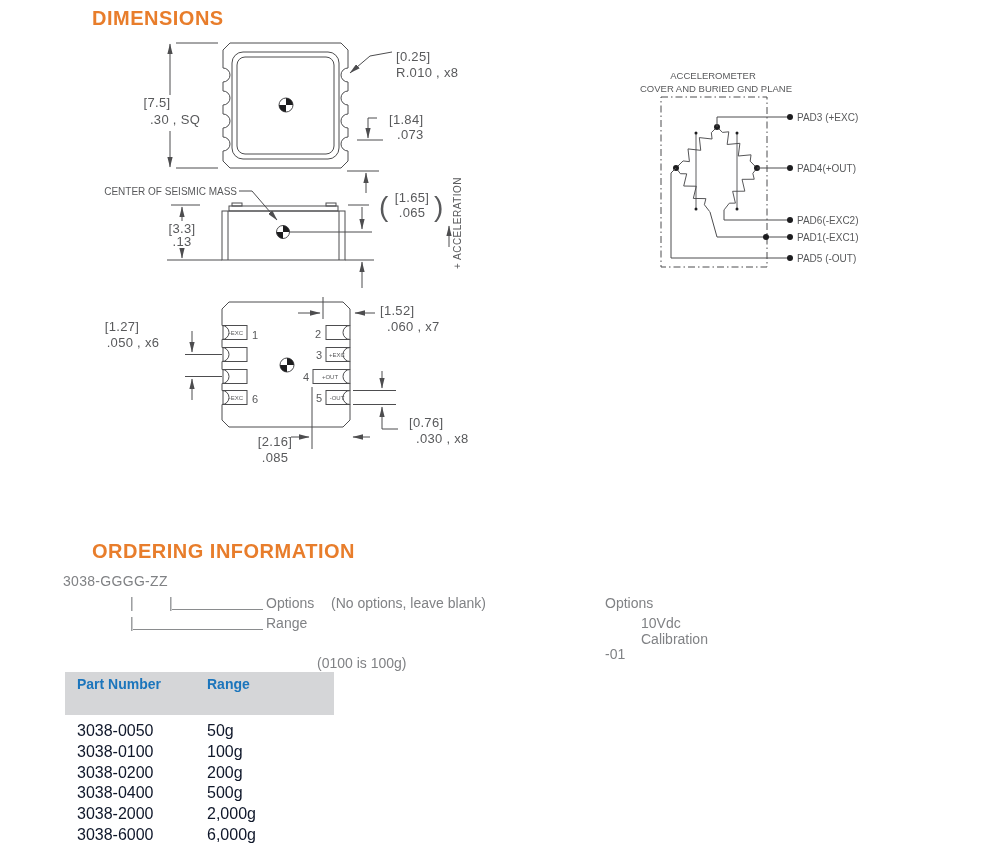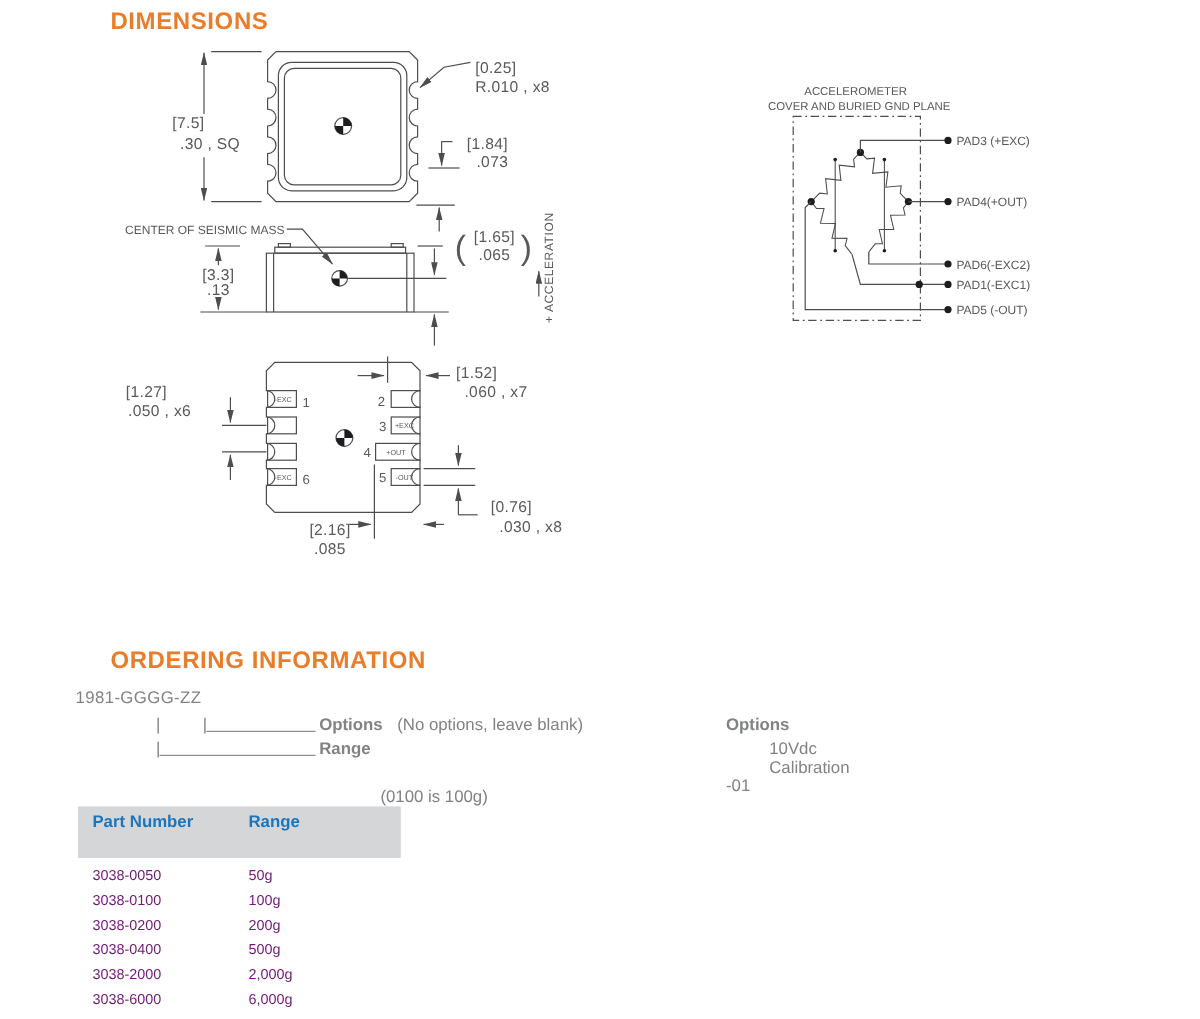--- a/index.html
+++ b/index.html
@@ -1,40 +1,40 @@
 <!DOCTYPE html>
 <html><head>
 <meta charset="utf-8">
 <style>
   html,body{margin:0;padding:0;background:#ffffff;}
   #page{position:relative;width:1000px;height:849px;background:#ffffff;overflow:hidden;
         font-family:"Liberation Sans",sans-serif;}
   .heading{position:absolute;font-size:20px;font-weight:bold;color:#E87D2B;letter-spacing:.5px;margin-left:30px;}
   .gtxt{color:#808285;font-size:14px;}
   .abs{position:absolute;}
-  .bold{font-weight:bold;text-align:right;}
+  .bold{font-weight:normal;text-align:right;}
   .uline{position:absolute;border-bottom:1.4px solid #8a8c8e;height:14px;}
   
   svg text{font-family:"Liberation Sans",sans-serif;fill:#58595b;}
   .ln{stroke:#4d4d4f;stroke-width:1;fill:none;}
   .lnt{stroke:#4d4d4f;stroke-width:.9;fill:none;}
   .dsh{stroke:#4d4d4f;stroke-width:1;fill:none;stroke-dasharray:7 3 1.5 3;}
   .dtx{font-size:13px;letter-spacing:.3px;}
   .ptx{font-size:10px;}
   .ntx{font-size:11px;}
   .padtx{font-size:6px;}
   .stx{font-size:9.5px;}
   .paren{font-size:28px;font-weight:200;}
   .dot{fill:#1d1d1f;}
   .quad{fill:#1d1d1f;stroke:none;}
   
   #ptable{position:absolute;left:65px;top:672px;width:269px;}
   .thead{position:relative;height:43px;background:#d5d6d8;}
   .thead span{position:absolute;top:4px;font-size:14px;font-weight:bold;color:#1B75BC;}
-  .trow{position:relative;height:20.8px;font-size:12px;color:#701a75;}
+  .trow{position:relative;height:20.8px;font-size:16px;color:#0f172a;}
   .c1{position:absolute;left:12px;top:2px;}
   .c2{position:absolute;left:142px;top:2px;}
   .thead .c1{top:4px;}.thead .c2{top:4px;}
 </style>
 </head>
 <body>
 
 <div id="page">
 
   <div class="heading" style="left:62px;top:7px;">DIMENSIONS</div>
@@ -209,21 +209,21 @@
       <text class="ptx" x="797" y="121">PAD3 (+EXC)</text>
       <text class="ptx" x="797" y="172">PAD4(+OUT)</text>
       <text class="ptx" x="797" y="224">PAD6(-EXC2)</text>
       <text class="ptx" x="797" y="241">PAD1(-EXC1)</text>
       <text class="ptx" x="797" y="262">PAD5 (-OUT)</text>
     </g>
   </svg>
 
   <div class="heading" style="left:62px;top:540px;">ORDERING INFORMATION</div>
 
-  <div class="abs gtxt" style="left:63px;top:573px;letter-spacing:.3px;">1981-GGGG-ZZ</div>
+  <div class="abs gtxt" style="left:63px;top:573px;letter-spacing:.3px;">3038-GGGG-ZZ</div>
 
   <div class="abs" style="left:0;top:595px;width:1000px;height:18px;">
     <span class="abs gtxt" style="left:130px;">|</span>
     <span class="abs gtxt" style="left:169px;">|</span>
     <span class="uline" style="left:172px;width:91px;"></span>
     <span class="abs gtxt bold" style="left:266px;">Options</span>
     <span class="abs gtxt" style="left:331px;">(No options, leave blank)</span>
   </div>
 
   <div class="abs" style="left:0;top:615px;width:1000px;height:18px;">

